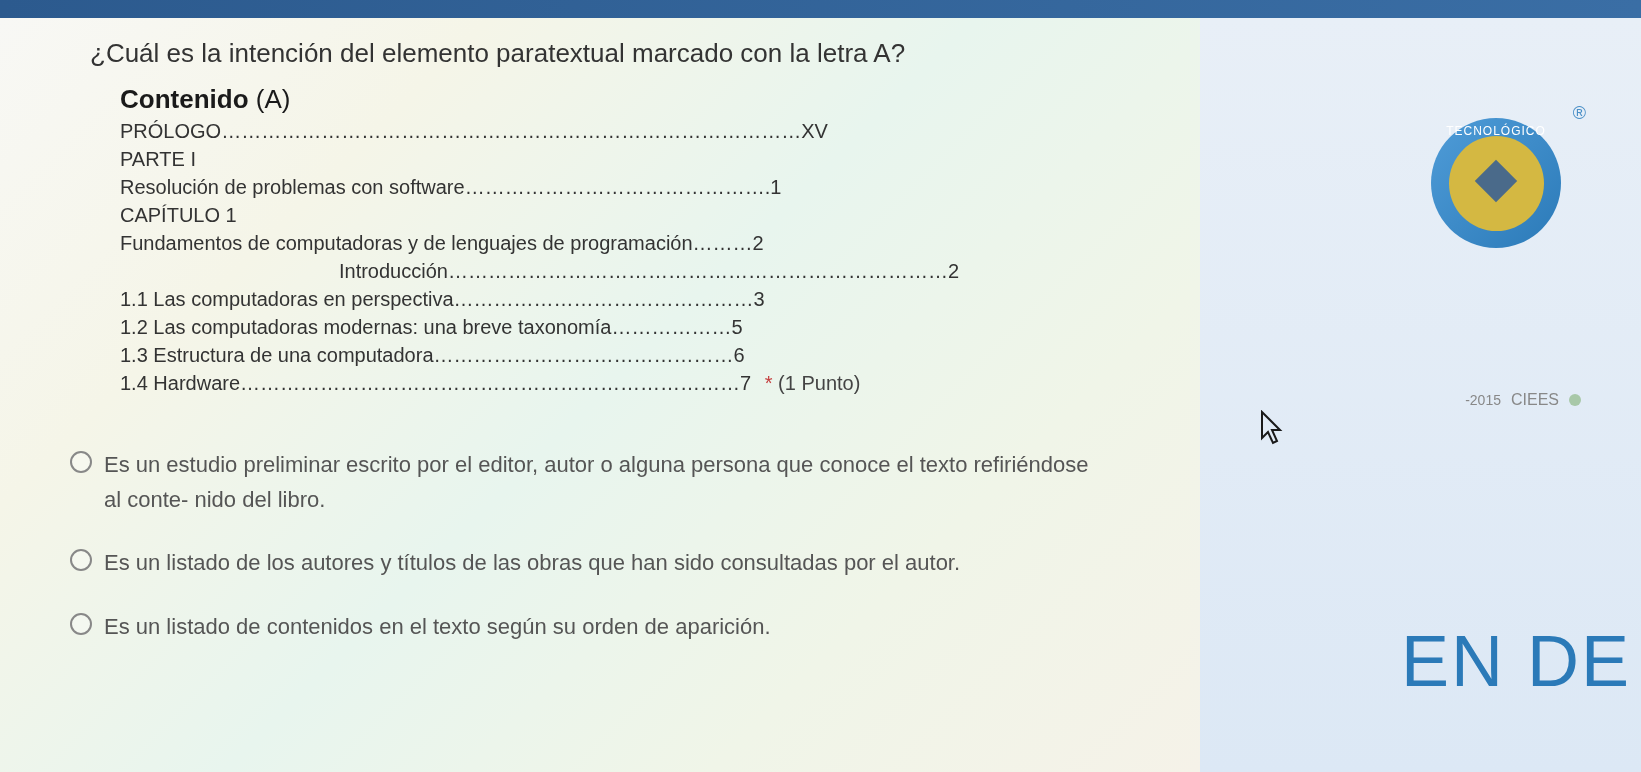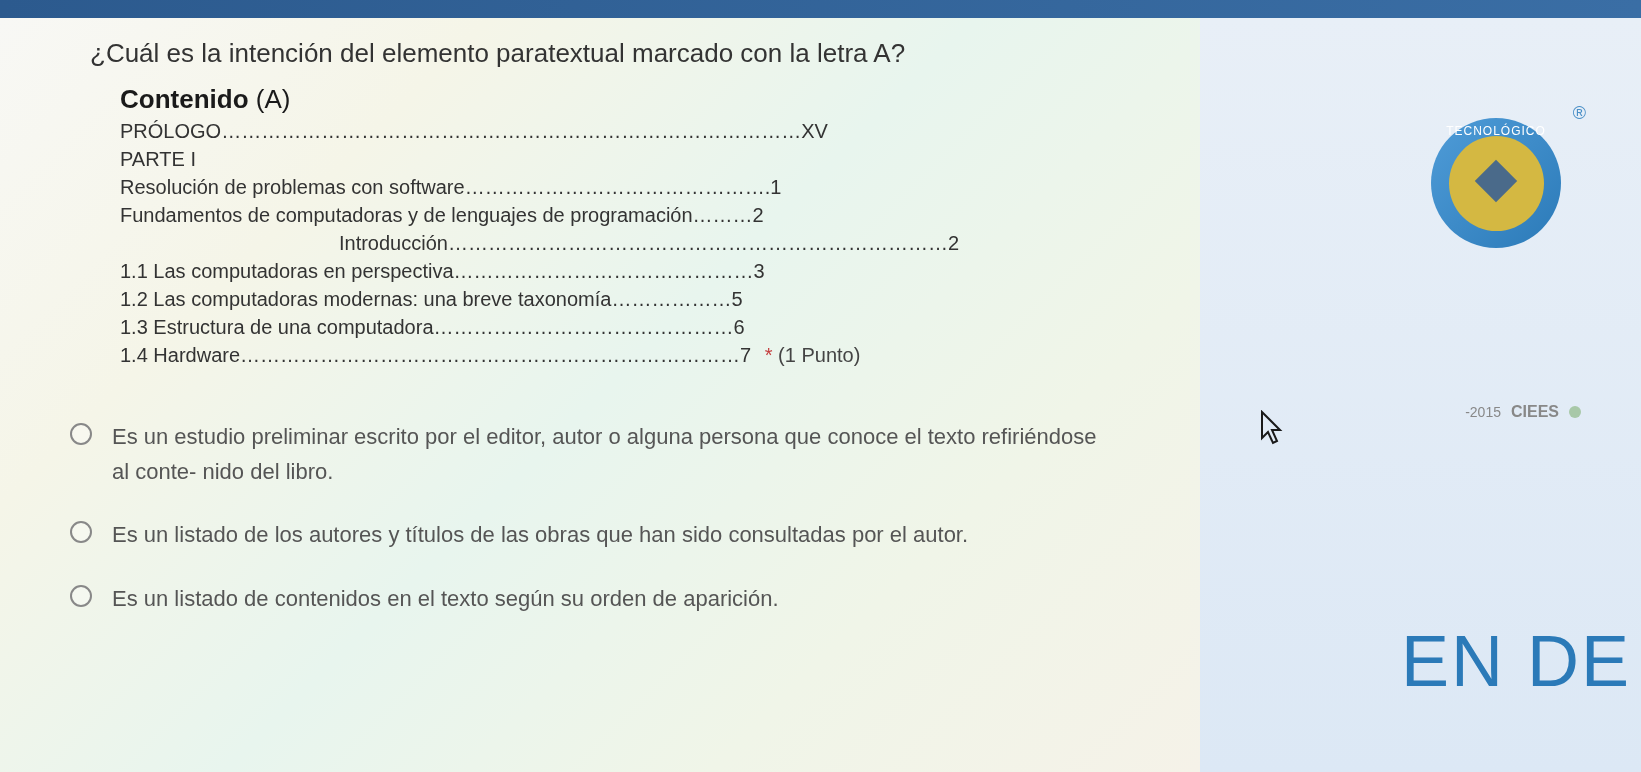--- a/index.html
+++ b/index.html
@@ -70,21 +70,21 @@
       color: #c43e3e;
     }
     .answer-options {
       margin-top: 50px;
       margin-left: -20px;
     }
     .option {
       display: flex;
       align-items: flex-start;
       margin-bottom: 28px;
-      gap: 20px;
+      gap: 12px;
     }
     .radio-circle {
       width: 22px;
       height: 22px;
       border: 2px solid #888;
       border-radius: 50%;
       margin-top: 4px;
       flex-shrink: 0;
       cursor: pointer;
       background: rgba(255,255,255,0.3);
@@ -144,34 +144,34 @@
     }
     .reg-mark {
       position: absolute;
       top: 85px;
       right: 55px;
       font-size: 18px;
       color: #4a8fc7;
     }
     .small-badges {
       position: absolute;
-      top: 385px;
+      top: 373px;
       right: 60px;
       display: flex;
       gap: 10px;
       align-items: center;
     }
     .small-badge {
       font-size: 14px;
       color: #888;
     }
     .ciees-text {
       font-size: 16px;
       color: #888;
-      font-weight: bold;
+      font-weight: normal;
     }
     .small-circle {
       width: 12px;
       height: 12px;
       border-radius: 50%;
       background: #a8c8a8;
       display: inline-block;
     }
     .big-text {
       position: absolute;
@@ -203,20 +203,21 @@
 
     <div class="question-text">¿Cuál es la intención del elemento paratextual marcado con la   letra A?</div>
 
     <div class="content-heading">
       <span>Contenido</span><span class="light"> (A)</span>
     </div>
 
     <div class="toc-line">PRÓLOGO……………………………………………………………………………XV</div>
     <div class="toc-line">PARTE I</div>
     <div class="toc-line">Resolución de problemas con   software……………………………………….1</div>
+    <div class="toc-line">CAPÍTULO 1</div>
     <div class="toc-line">Fundamentos de computadoras y de lenguajes de   programación………2</div>
     <div class="toc-line indent">Introducción…………………………………………………………………2</div>
     <div class="toc-line">1.1 Las computadoras en   perspectiva………………………………………3</div>
     <div class="toc-line">1.2 Las computadoras modernas: una breve   taxonomía………………5</div>
     <div class="toc-line">1.3 Estructura de una   computadora………………………………………6</div>
     <div class="toc-line">
       <span>1.4   Hardware…………………………………………………………………7</span>
       <span class="points-marker">
         <span class="asterisk">*</span>
         <span>(1 Punto)</span>

